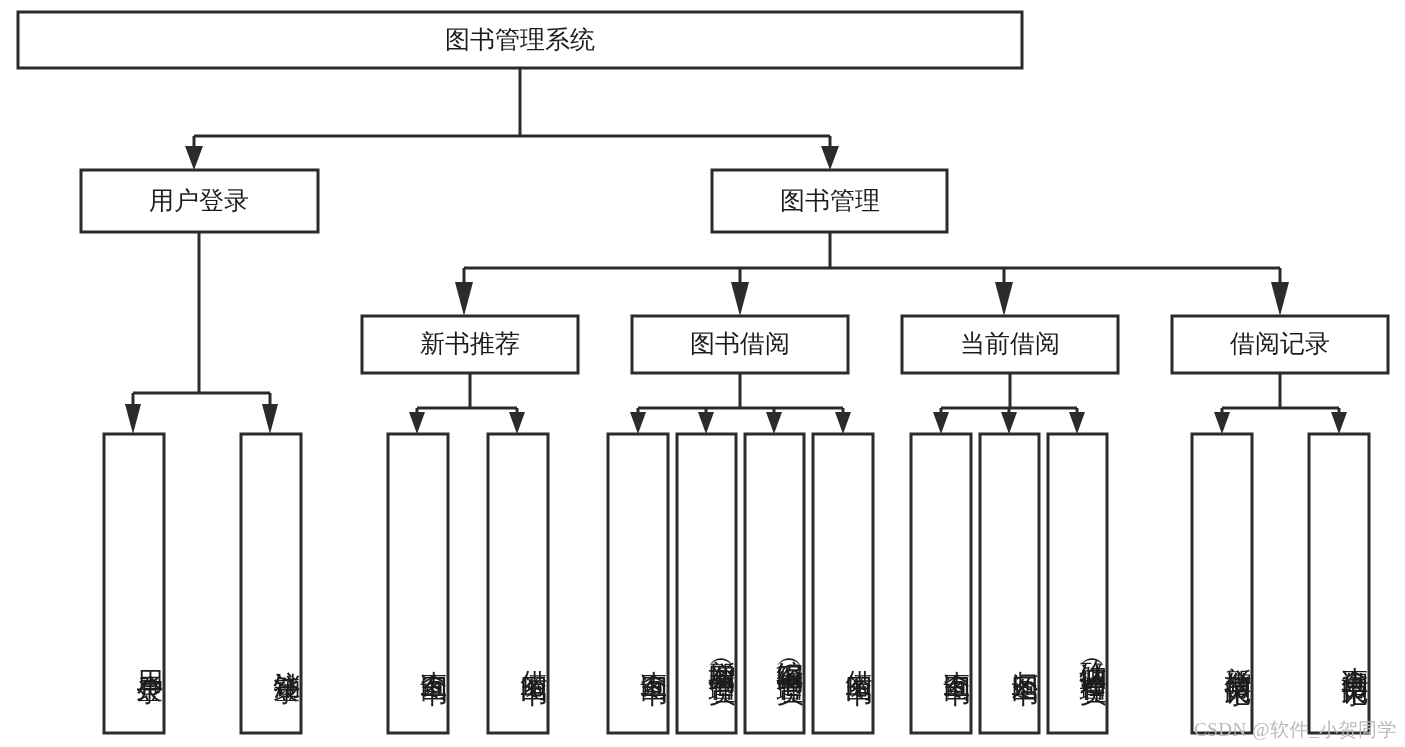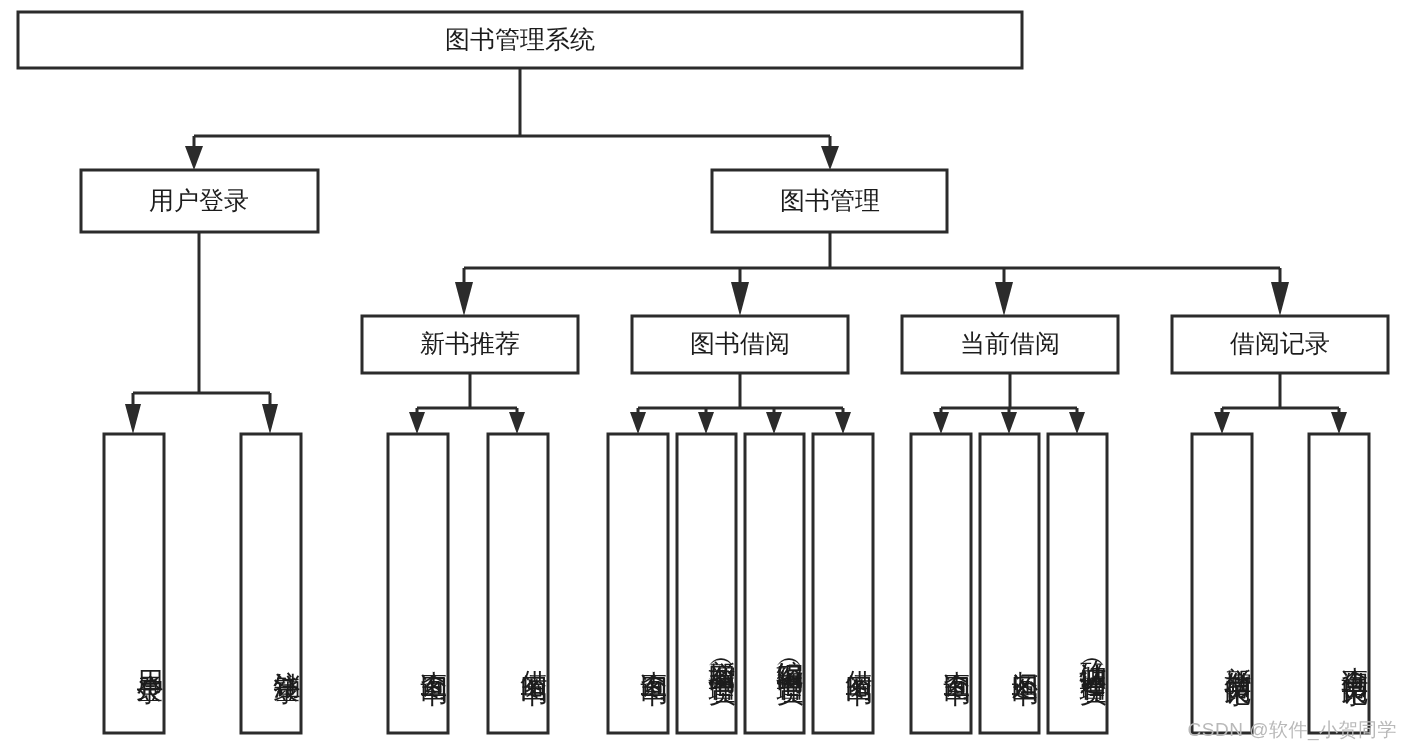--- a/index.html
+++ b/index.html
@@ -63,21 +63,21 @@
     white-space: nowrap;
     display: flex;
     align-items: flex-start;
     justify-content: center;
     pointer-events: none;
   }
   .watermark {
     position: absolute;
     right: 8px;
     bottom: 4px;
-    font-family: Liberation Sans, sans-serif;
+    font-family: Liberation Serif, serif;
     font-size: 19px;
     color: #b9b9b9;
     white-space: nowrap;
     letter-spacing: 0.5px;
   }
 </style>
 </head>
 <body>
 
 <div id="diagram-root">

